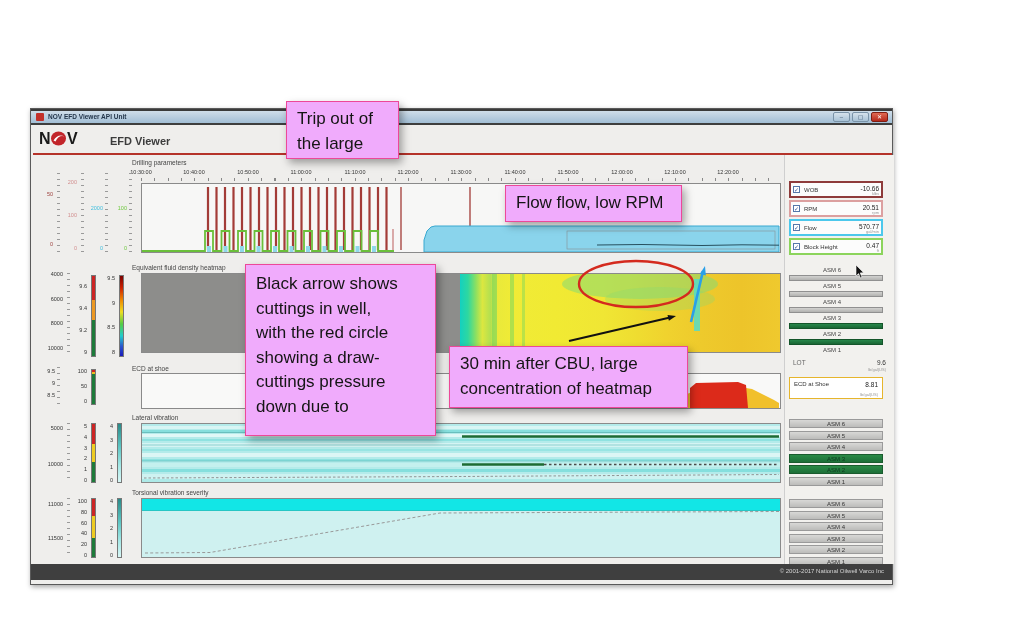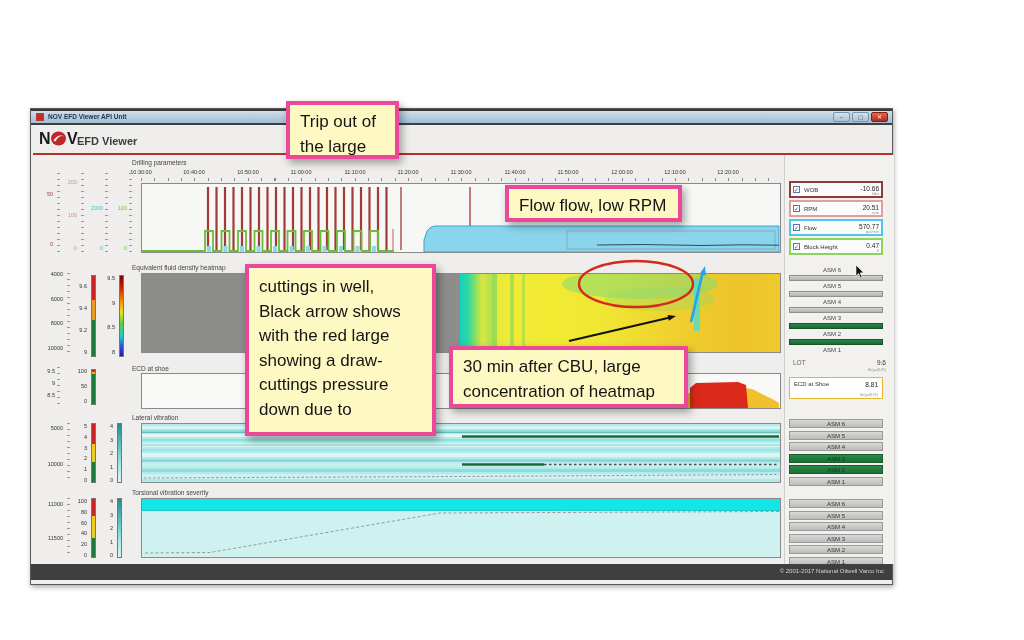--- a/index.html
+++ b/index.html
@@ -8,21 +8,21 @@
   
   .window{position:absolute;left:30px;top:108px;width:863px;height:477px;background:#efeeec;border:1px solid #5a5a5a;box-shadow:1px 2px 5px rgba(0,0,0,.35);z-index:1}
   .titlebar{position:absolute;left:0;top:0;right:0;height:16px;background:linear-gradient(#cfdde9,#a2bed5);border-top:2px solid #3a3a3a;border-bottom:2px solid #3e3e3e}
   .appicon{position:absolute;left:5px;top:2px;width:8px;height:8px;background:#c2302a;border-radius:1px}
   .titletext{position:absolute;left:17px;top:2px;font-size:6.5px;font-weight:bold;color:#23354a}
   .winbtns{position:absolute;right:4px;top:1px;display:flex;gap:2px}
   .wbtn{width:17px;height:10px;border:1px solid #7a93a8;border-radius:2px;background:linear-gradient(#d6e2ec,#a8c2d6);font-size:6px;line-height:8px;text-align:center;color:#38506a}
   .wbtn.close{background:linear-gradient(#e06a54,#b5291c);border-color:#7e1d12;color:#fff}
 
   .novlogo{position:absolute;left:8px;top:21px;width:48px;height:17px}
-  .apptitle{position:absolute;left:46px;top:26px;font-size:11px;font-weight:bold;color:#3c3c3c}
+  .apptitle{position:absolute;left:79px;top:26px;font-size:11px;font-weight:bold;color:#3c3c3c}
   .redrule{position:absolute;left:2px;top:44px;width:859px;height:2px;background:#b5332a}
 
   .sect{position:absolute;font-size:6.5px;color:#444}
   .chart{position:absolute;left:110px;width:640px;border:1px solid #8a8a8a;background:#f7f7f6}
   .timelabel{position:absolute;width:34px;text-align:center;font-size:5.5px;color:#333}
   .timedash{position:absolute;left:110px;top:69px;width:640px;height:3px;background:repeating-linear-gradient(to right,#888 0 1px,transparent 1px 13.35px)}
 
   .dashcol{position:absolute;width:3px;background:repeating-linear-gradient(to bottom,#9a9a9a 0 1px,transparent 1px 6px)}
   .lblcol{position:absolute;display:flex;flex-direction:column;justify-content:space-between;align-items:flex-end;font-size:5.5px;color:#333}
   .cbar{position:absolute;width:5px;border:0.5px solid #777}
@@ -48,21 +48,21 @@
   .lotval{position:absolute;right:8px;font-size:6.5px;color:#333}
   .lotunit{position:absolute;right:8px;font-size:4px;color:#999}
   .ecdbox{position:absolute;left:4px;width:94px;height:22px;border:1.5px solid #e6b52c;background:#fff}
   .asmbtn{position:absolute;left:4px;width:94px;height:9px;border:1px solid #9a9a9a;background:linear-gradient(#d8d8d6,#bcbcba);font-size:6px;line-height:8px;text-align:center;color:#333}
   .asmbtn.green{background:linear-gradient(#2a8a46,#1d6f38);border-color:#1a5c2e;color:#0d3a1e}
 
   .appfooter{position:absolute;left:0;right:0;top:455px;height:16px;background:#3f3f3f}
   .appfooter span{position:absolute;right:8px;top:4px;font-size:6px;color:#d5d5d5}
 
   
-  .callout{position:absolute;background:#fef9c3;border:4px solid #ec4899;box-shadow:3px 4px 8px rgba(0,0,0,.35);padding:5px 10px;font-size:17px;line-height:24.5px;color:#151515;z-index:5}
+  .callout{position:absolute;background:#f0abfc;border:1px solid #ec4899;box-shadow:3px 4px 8px rgba(0,0,0,.35);padding:5px 10px;font-size:17px;line-height:24.5px;color:#151515;z-index:5}
   .overlay{position:absolute;left:0;top:0;width:1024px;height:640px;z-index:6;pointer-events:none}
 </style>
 </head>
 <body>
 
 <div class="window">
 
   <div class="titlebar">
     <div class="appicon"></div>
     <div class="titletext">NOV EFD Viewer API Unit</div>
@@ -366,23 +366,23 @@
 </div>
 
 <div class="callout" style="left:286px;top:101px;width:113px;height:58px">
   <div>Trip out of</div>
     <div>the large</div>
 </div>
 <div class="callout" style="left:505px;top:185px;width:177px;height:37px">
   <div>Flow flow, low RPM</div>
 </div>
 <div class="callout" style="left:245px;top:264px;width:191px;height:172px;padding-top:7px">
-  <div>cuttings in well,</div>
-    <div>Black arrow shows</div>
-  <div>with the red large</div>
+  <div>Black arrow shows</div>
+    <div>cuttings in well,</div>
+  <div>with the red circle</div>
     <div>showing a draw-</div>
   <div>cuttings pressure</div>
     <div>down due to</div>
 </div>
 <div class="callout" style="left:449px;top:346px;width:239px;height:62px">
   <div>30 min after CBU, large</div>
     <div>concentration of heatmap</div>
 </div>
 
 <svg class="overlay">

